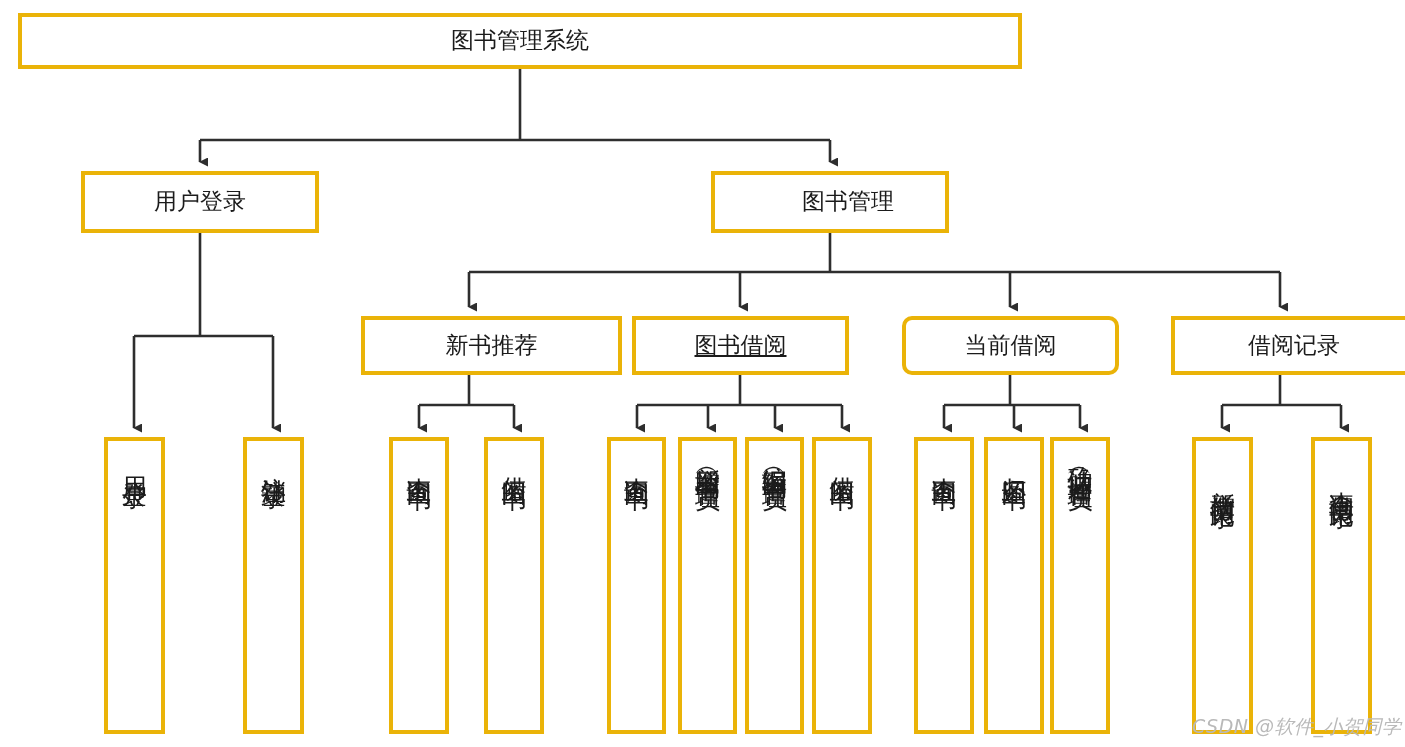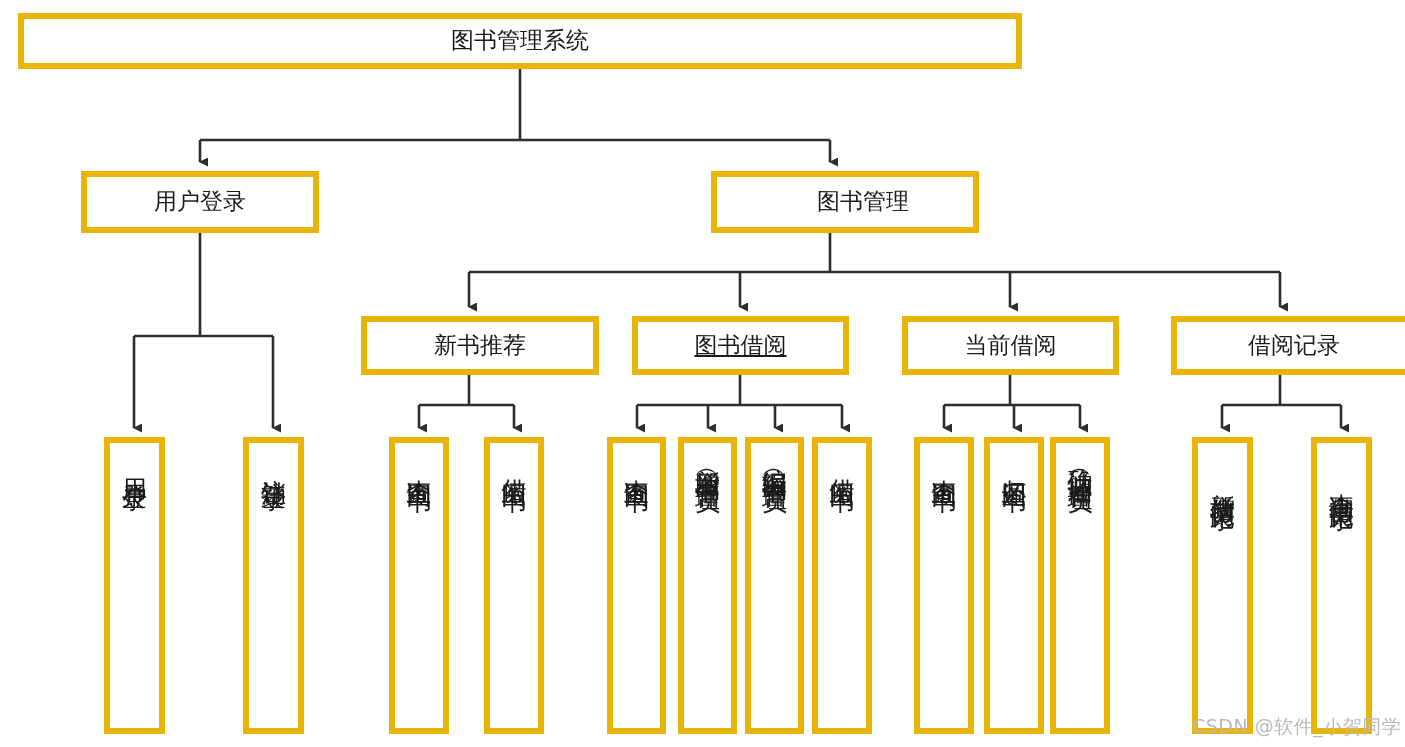--- a/index.html
+++ b/index.html
@@ -21,21 +21,21 @@
     position: absolute;
     left: 0;
     top: 0;
     width: 1405px;
     height: 747px;
     pointer-events: none;
   }
   .node {
     position: absolute;
     box-sizing: border-box;
-    border: 6px solid #eab308;
+    border: 4px solid #eab308;
     background: #ffffff;
     display: flex;
     align-items: center;
     justify-content: center;
     color: #1b1b1b;
   }
   .node .label {
     display: block;
     text-align: center;
     line-height: 1.18;
@@ -55,20 +55,21 @@
     font-size: 25px;
     letter-spacing: 3px;
     line-height: 1;
   }
   #watermark {
     position: absolute;
     color: #b9b9b9;
     font-size: 19px;
     white-space: nowrap;
     letter-spacing: 0.5px;
+    font-style: italic;
   }
 </style>
 </head>
 <body>
 
 <div id="canvas">
 
   <svg class="edges" viewBox="0 0 1405 747" xmlns="http://www.w3.org/2000/svg">
     <defs>
       <marker id="arrow" markerWidth="9" markerHeight="9" refX="4.5" refY="8" orient="auto" markerUnits="userSpaceOnUse">
@@ -121,31 +122,31 @@
     </g>
   </svg>
 
   <div class="node horiz" style="left:18px; top:13px; width:1004px; height:56px;">
     <span class="label">图书管理系统</span>
   </div>
 
   <div class="node horiz" style="left:81px; top:171px; width:238px; height:62px;">
     <span class="label">用户登录</span>
   </div>
-  <div class="node horiz" style="left:711px; top:171px; width:268px; height:62px;padding-left:36px;">
+  <div class="node horiz" style="left:711px; top:171px; width:238px; height:62px;padding-left:36px;">
     <span class="label">图书管理</span>
   </div>
 
-  <div class="node horiz" style="left:361px; top:316px; width:238px; height:59px;">
+  <div class="node horiz" style="left:361px; top:316px; width:261px; height:59px;">
     <span class="label">新书推荐</span>
   </div>
   <div class="node horiz" style="left:632px; top:316px; width:217px; height:59px;text-decoration:underline;">
     <span class="label">图书借阅</span>
   </div>
-  <div class="node horiz" style="left:902px; top:316px; width:217px; height:59px;">
+  <div class="node horiz" style="left:902px; top:316px; width:217px; height:59px;border-radius:10px;">
     <span class="label">当前借阅</span>
   </div>
   <div class="node horiz" style="left:1171px; top:316px; width:246px; height:59px;">
     <span class="label">借阅记录</span>
   </div>
 
   <div class="node vert" style="left:104px; top:437px; width:61px; height:297px;">
     <span class="label">用户登录</span>
   </div>
   <div class="node vert" style="left:243px; top:437px; width:61px; height:297px;">

